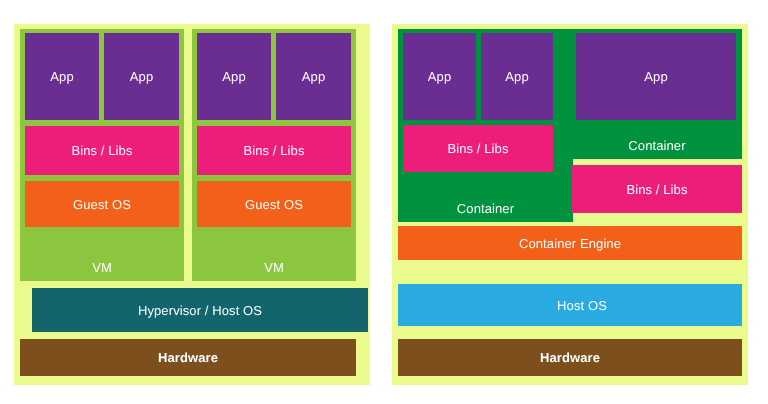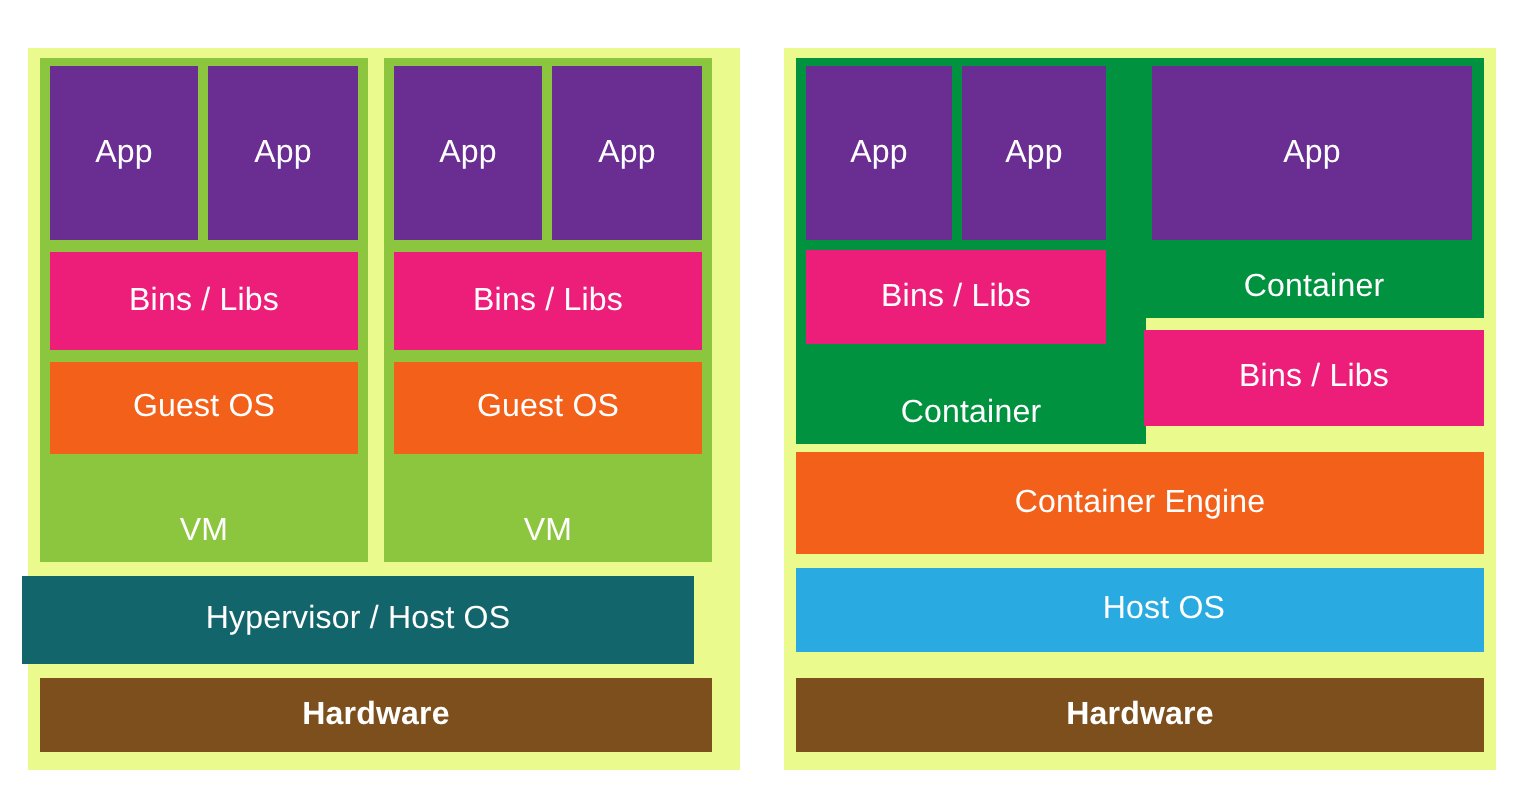--- a/index.html
+++ b/index.html
@@ -22,21 +22,21 @@
   }
 
   
   .box {
     position: absolute;
     box-sizing: border-box;
     display: flex;
     align-items: center;
     justify-content: center;
     color: #ffffff;
-    font-size: 16px;
+    font-size: 13px;
     line-height: 1;
     letter-spacing: .1px;
     white-space: nowrap;
     text-rendering: geometricPrecision;
   }
   .label-bottom {
     align-items: flex-end;
     padding-bottom: 7px;
   }
 
@@ -102,21 +102,21 @@
   <div class="box c-app" style="left: 276px; top: 33px; width: 75px; height: 87px; color: rgb(255, 255, 255);">
     <span>App</span>
   </div>
   <div class="box c-bins" style="left: 197px; top: 126px; width: 154px; height: 49px; color: rgb(255, 255, 255);">
     <span>Bins / Libs</span>
   </div>
   <div class="box c-guest" style="left: 197px; top: 181px; width: 154px; height: 46px; color: rgb(255, 255, 255);">
     <span>Guest OS</span>
   </div>
 
-  <div class="box c-hyper" style="left: 11px; top: 288px; width: 336px; height: 44px; color: rgb(255, 255, 255);">
+  <div class="box c-hyper" style="left: 32px; top: 288px; width: 336px; height: 44px; color: rgb(255, 255, 255);">
     <span>Hypervisor / Host OS</span>
   </div>
 
   <div class="box c-hw" style="left: 20px; top: 339px; width: 336px; height: 37px; color: rgb(255, 255, 255);">
     <span>Hardware</span>
   </div>
 
   <div class="panel" style="left: 392px; top: 24px; width: 356px; height: 361px; background: rgb(234, 250, 140);"></div>
 
   <div class="box c-cont label-bottom" style="left: 398px; top: 29px; width: 175px; height: 193px; color: rgb(255, 255, 255);">
@@ -135,21 +135,21 @@
   <div class="box c-cont label-bottom" style="left: 572px; top: 29px; width: 170px; height: 130px; color: rgb(255, 255, 255);">
     <span>Container</span>
   </div>
   <div class="box c-app" style="left: 576px; top: 33px; width: 160px; height: 87px; color: rgb(255, 255, 255);">
     <span>App</span>
   </div>
   <div class="box c-bins" style="left: 572px; top: 165px; width: 170px; height: 48px; color: rgb(255, 255, 255);">
     <span>Bins / Libs</span>
   </div>
 
-  <div class="box c-engine" style="left: 398px; top: 226px; width: 344px; height: 51px; color: rgb(255, 255, 255);">
+  <div class="box c-engine" style="left: 398px; top: 226px; width: 344px; height: 34px; color: rgb(255, 255, 255);">
     <span>Container Engine</span>
   </div>
 
   <div class="box c-host" style="left: 398px; top: 284px; width: 344px; height: 42px; color: rgb(255, 255, 255);">
     <span>Host OS</span>
   </div>
 
   <div class="box c-hw" style="left: 398px; top: 339px; width: 344px; height: 37px; color: rgb(255, 255, 255);">
     <span>Hardware</span>
   </div>

